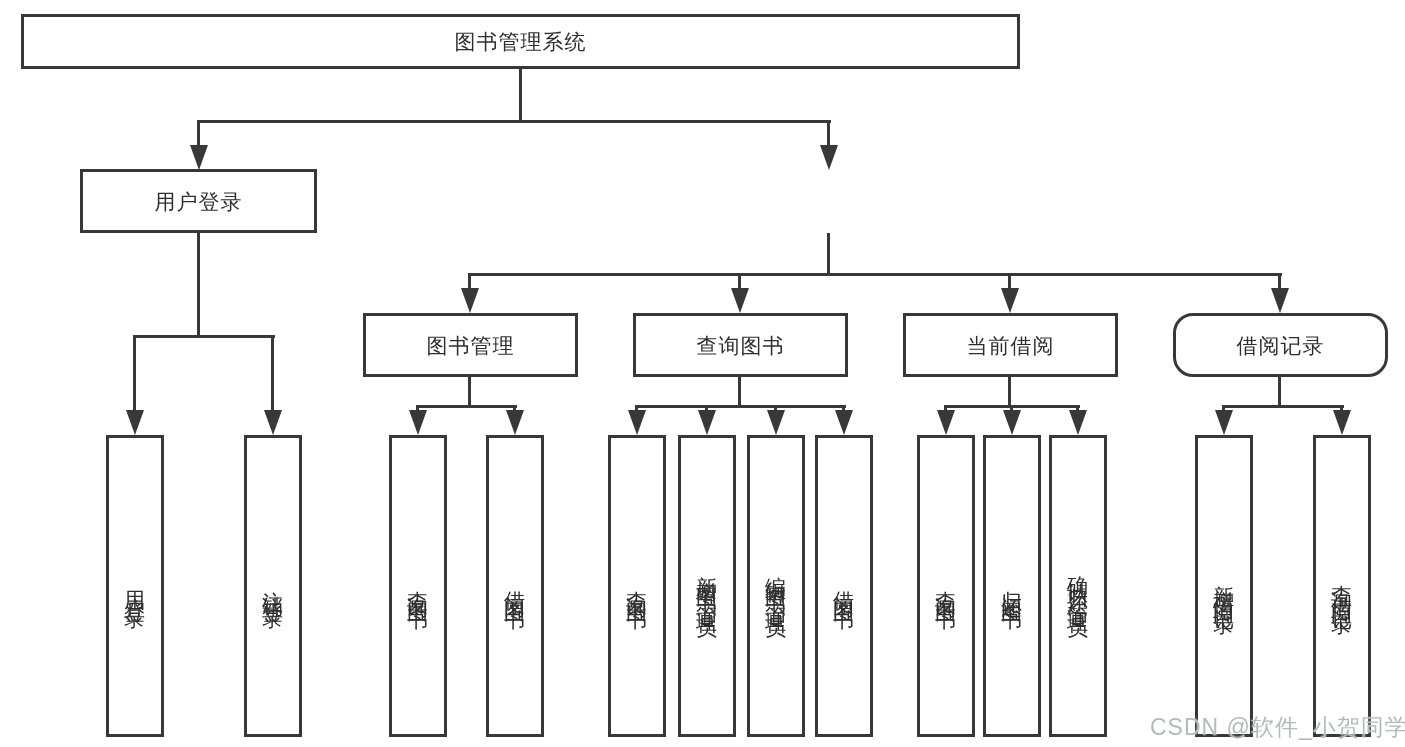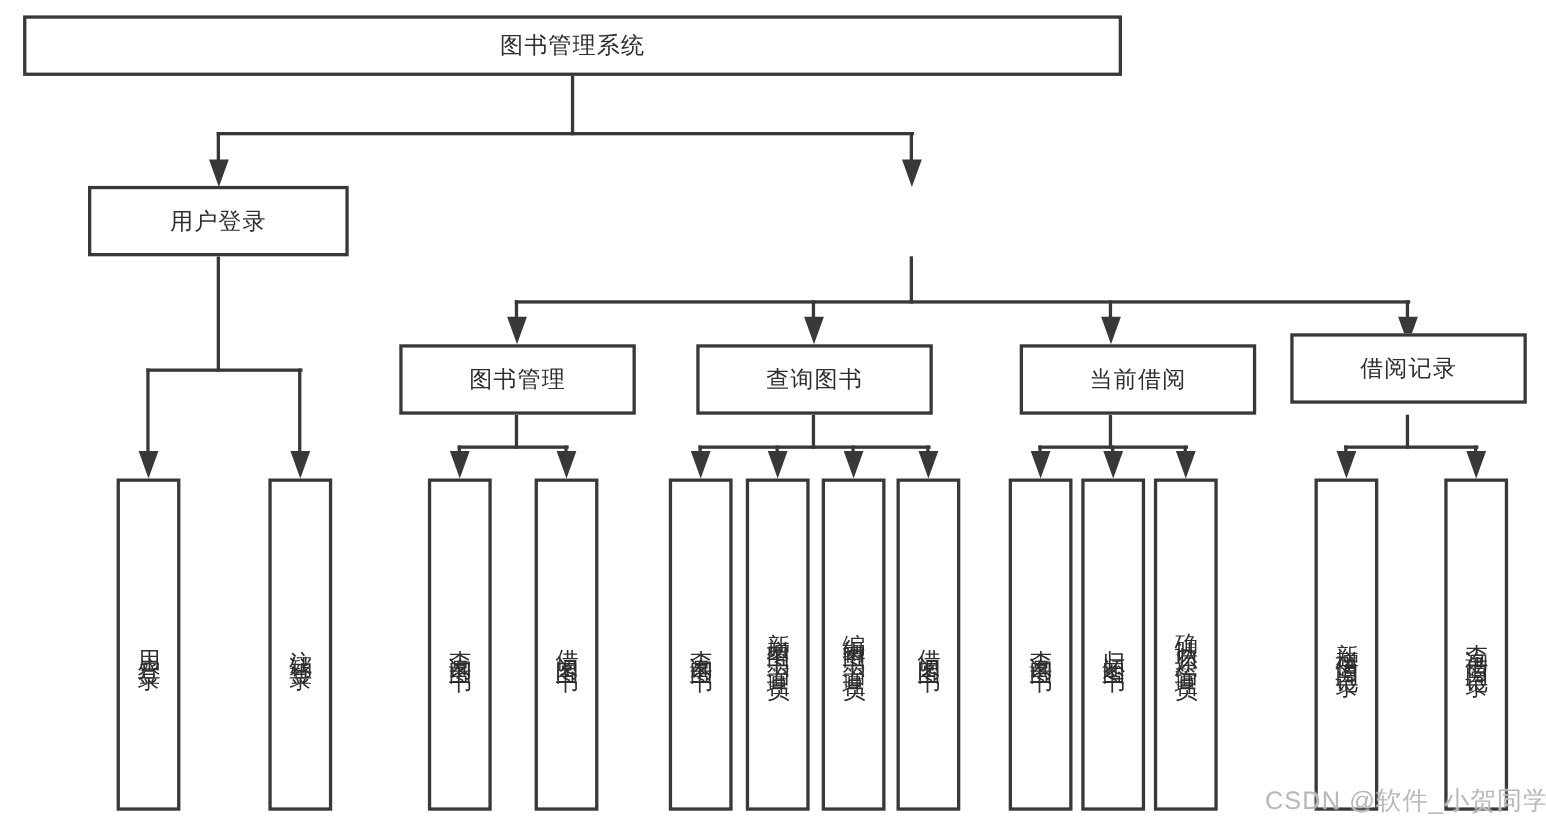--- a/index.html
+++ b/index.html
@@ -51,22 +51,22 @@
     border-left:9px solid transparent;
     border-right:9px solid transparent;
     border-top:25px solid var(--line);
   }
   
   #n-root{left:21px;top:14px;width:999px;height:55px;}
   #n-login-group{left:80px;top:169px;width:237px;height:64px;}
   #n-book-mgmt{left:712px;top:169px;width:235px;height:64px;}
   #n-new-book{left:363px;top:313px;width:215px;height:64px;}
   #n-book-borrow{left:633px;top:313px;width:215px;height:64px;}
-  #n-current-borrow{left:903px;top:313px;width:215px;height:64px;margin-left:24px;}
-  #n-borrow-records{left:1173px;top:303px;width:215px;height:64px;}
+  #n-current-borrow{left:903px;top:313px;width:215px;height:64px;}
+  #n-borrow-records{left:1173px;top:313px;width:215px;height:64px;border-radius:20px;}
   
   .vbox{top:435px;width:58px;height:302px;}
   #l-user-login{left:106px;}
   #l-logout{left:244px;}
   #l-nb-query{left:389px;}
   #l-nb-borrow{left:486px;}
   #l-bb-query{left:608px;}
   #l-bb-add{left:678px;}
   #l-bb-edit{left:747px;}
   #l-bb-borrow{left:815px;}

